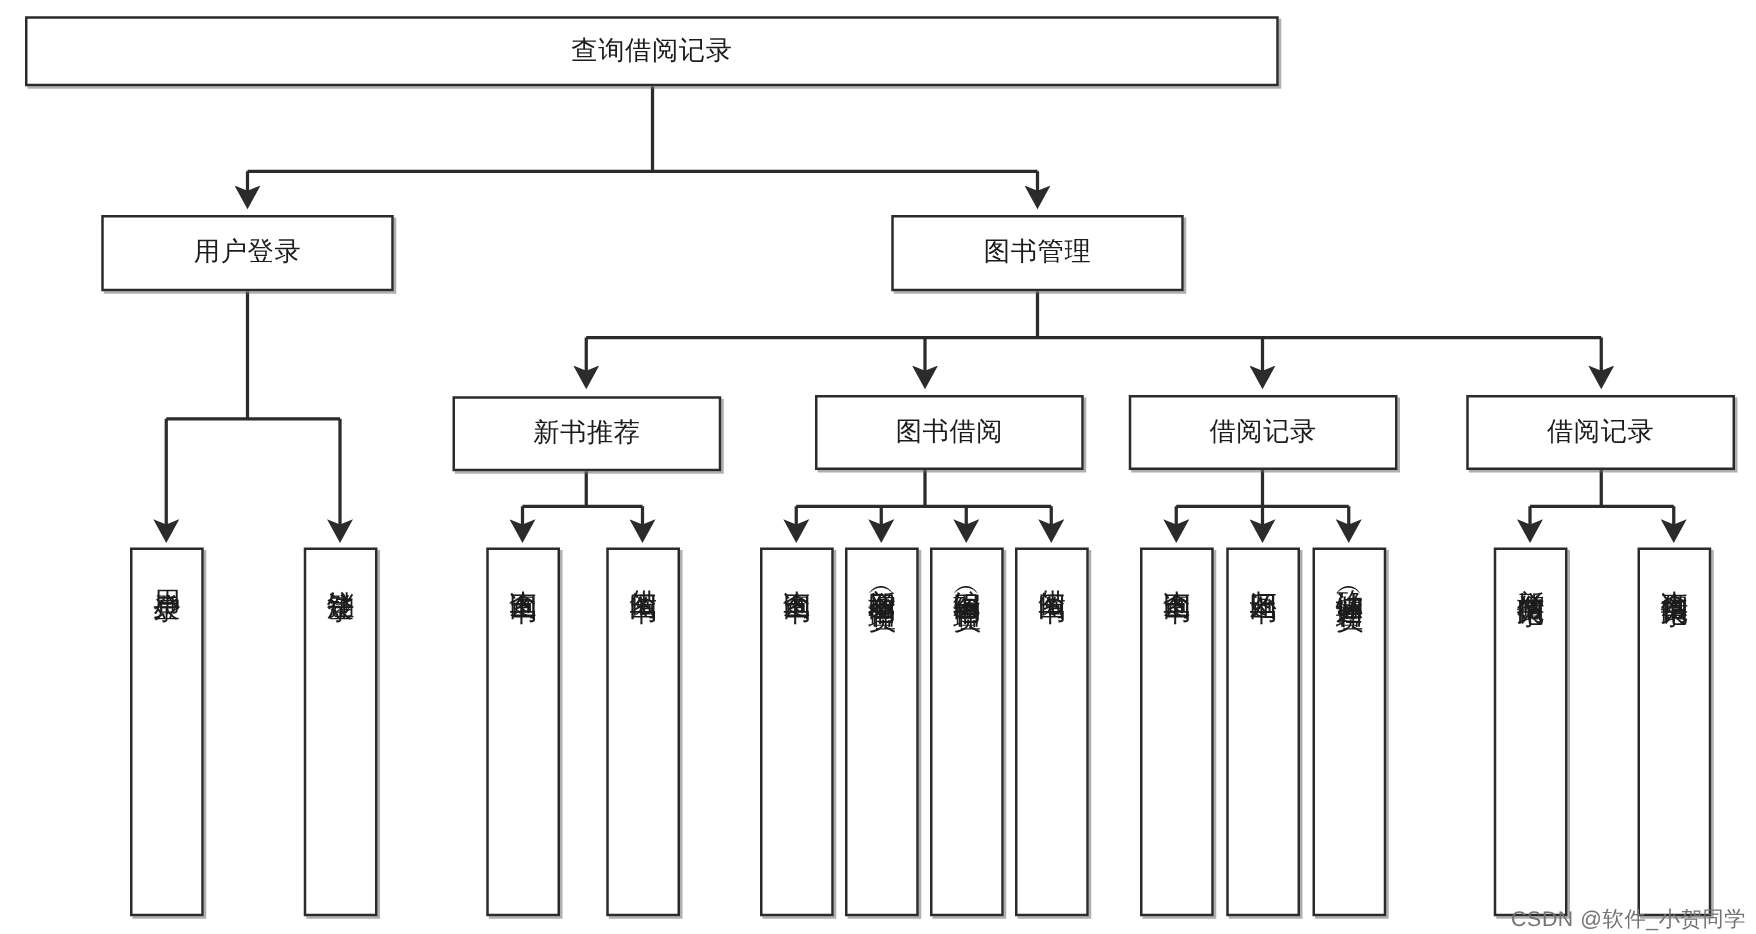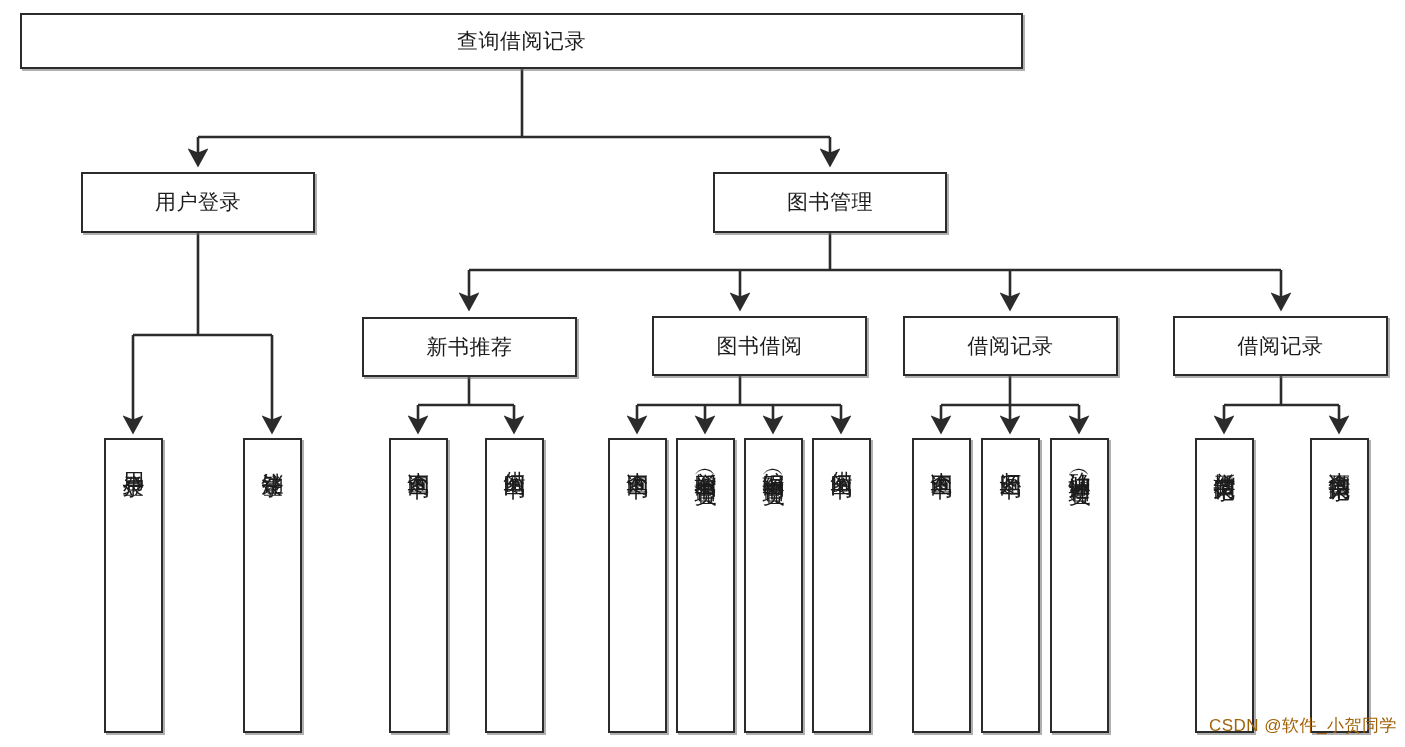--- a/index.html
+++ b/index.html
@@ -58,23 +58,23 @@
     writing-mode: vertical-rl;
     text-orientation: upright;
     font-size: 22px;
     letter-spacing: 2px;
     line-height: 1;
     white-space: nowrap;
   }
   #watermark {
     position: absolute;
     right: 8px;
-    bottom: 10px;
+    bottom: 0;
     font-size: 17px;
-    color: #a16207;
+    color: #737373;
     letter-spacing: 0.5px;
     white-space: nowrap;
     z-index: 5;
     user-select: none;
   }
 </style>
 </head>
 <body>
 
 <div id="canvas">

